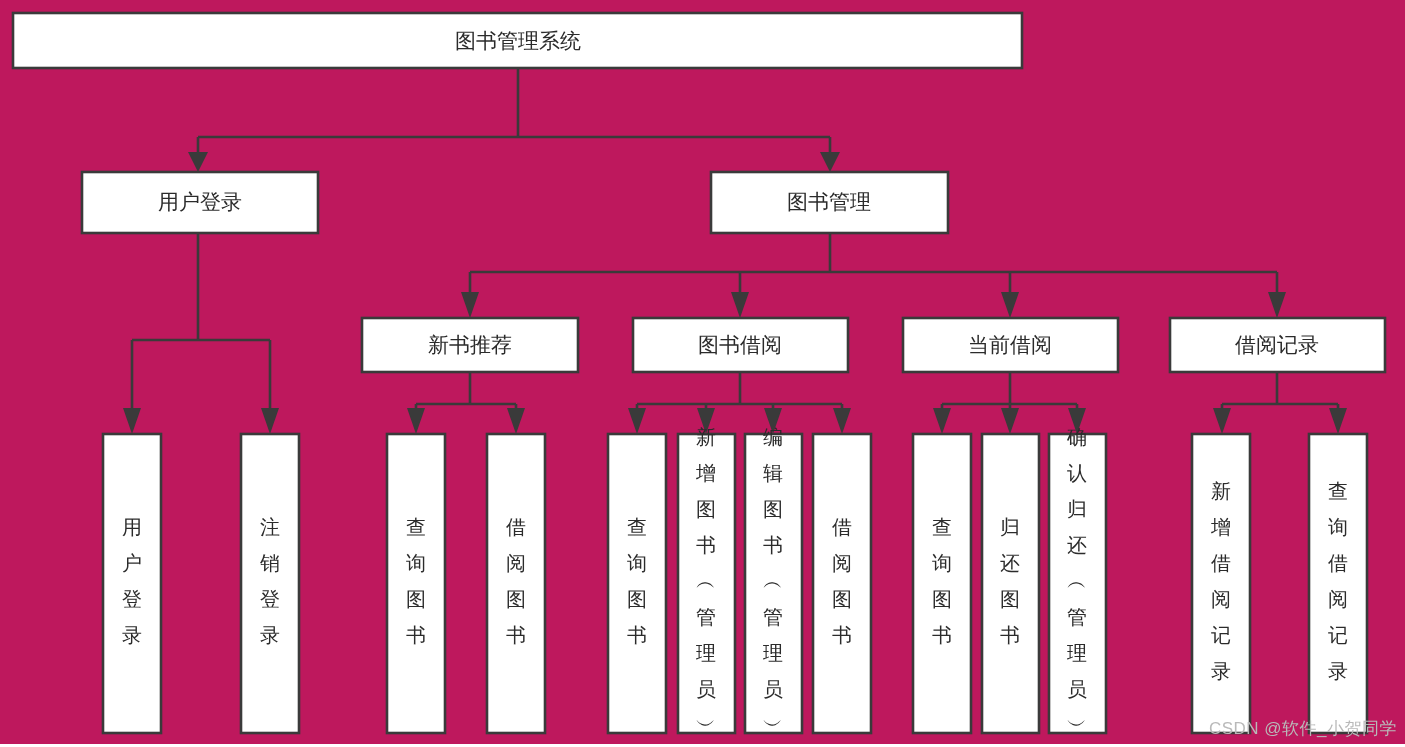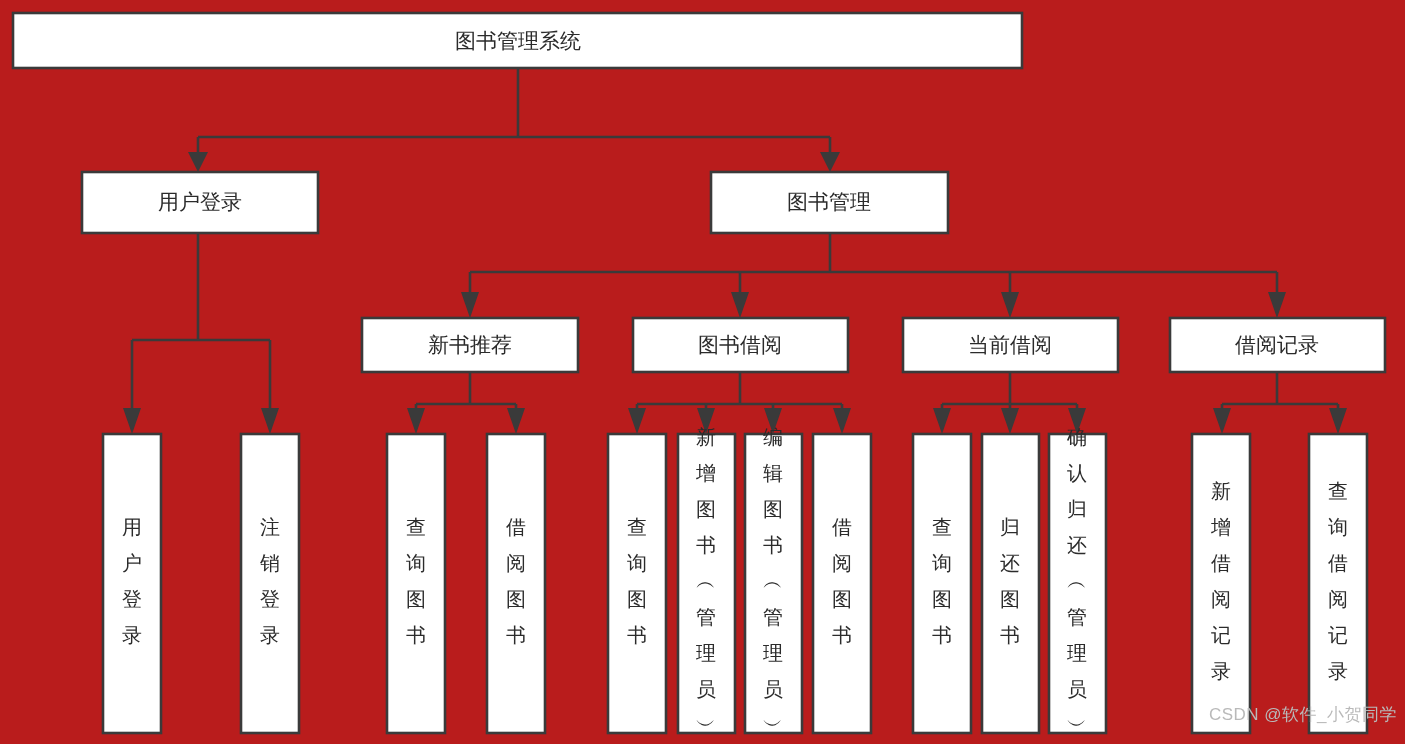--- a/index.html
+++ b/index.html
@@ -10,21 +10,21 @@
   body {
     width: 1405px;
     height: 747px;
     font-family: "Liberation Sans", "DejaVu Sans", sans-serif;
     overflow: hidden;
   }
   #diagram-root {
     position: relative;
     width: 1405px;
     height: 744px;
-    background: #b91c1c;
+    background: #be185d;
   }
   svg.diagram-canvas {
     position: absolute;
     left: 0;
     top: 0;
     width: 1405px;
     height: 747px;
   }
   .node-box {
     fill: #ffffff;
@@ -50,21 +50,21 @@
   }
   .node-label-v {
     font-family: "Liberation Sans", "DejaVu Sans", sans-serif;
     font-size: 20px;
     fill: #2b2b2b;
     text-anchor: middle;
   }
   .watermark {
     position: absolute;
     right: 8px;
-    bottom: 18px;
+    bottom: 4px;
     font-family: "Liberation Sans", "DejaVu Sans", sans-serif;
     font-size: 17px;
     color: #b9b9b9;
     letter-spacing: 0.5px;
     white-space: nowrap;
     pointer-events: none;
   }
 </style>
 </head>
 <body>

